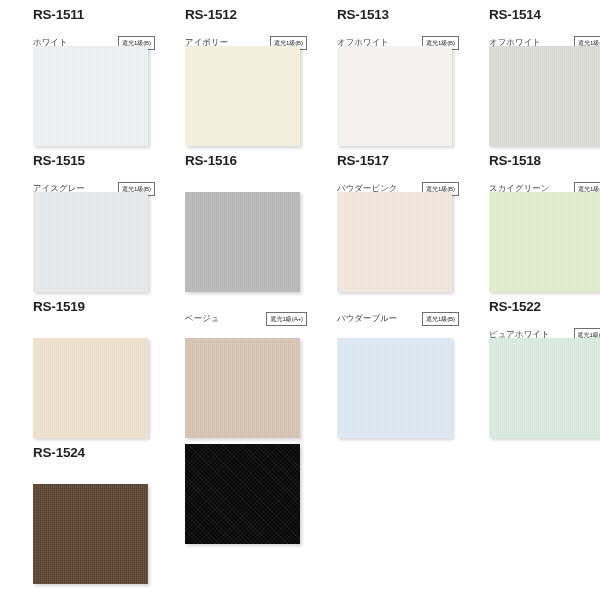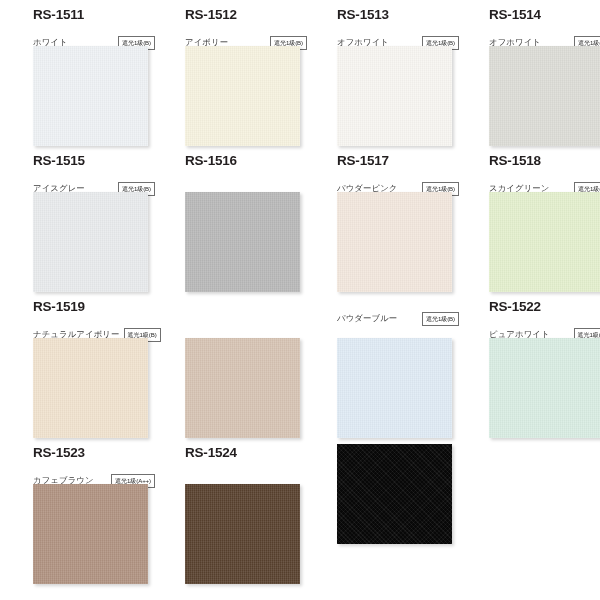--- a/index.html
+++ b/index.html
@@ -179,29 +179,29 @@
           <div class="sw-meta">
             <span class="sw-name">スカイグリーン</span>
             <span class="sw-badge">遮光1級(B)</span>
           </div>
         </div>
         <div class="sw-chip" style="background-color: rgb(227, 239, 205);"></div>
       </div>
       <div class="swatch-cell">
         <div class="sw-header">
           <span class="sw-code">RS-1519</span>
-          <div class="sw-meta">
-            <span class="sw-name">ナチュラルアイボリー</span>
-            <span class="sw-badge">遮光1級(B)</span>
-          </div>
         </div>
         <div class="sw-chip" style="background-color: rgb(240, 226, 206);"></div>
       </div>
       <div class="swatch-cell">
         <div class="sw-header">
+          <div class="sw-meta">
+            <span class="sw-name">ベージュ</span>
+            <span class="sw-badge">遮光1級(A+)</span>
+          </div>
         </div>
         <div class="sw-chip" style="background-color: rgb(214, 195, 179);"></div>
       </div>
       <div class="swatch-cell">
         <div class="sw-header">
           <div class="sw-meta">
             <span class="sw-name">パウダーブルー</span>
             <span class="sw-badge">遮光1級(B)</span>
           </div>
         </div>
@@ -209,30 +209,20 @@
       </div>
       <div class="swatch-cell">
         <div class="sw-header">
           <span class="sw-code">RS-1522</span>
           <div class="sw-meta">
             <span class="sw-name">ピュアホワイト</span>
             <span class="sw-badge">遮光1級(C)</span>
           </div>
         </div>
         <div class="sw-chip" style="background-color: rgb(216, 236, 226);"></div>
-      </div>
-      <div class="swatch-cell">
-        <div class="sw-header">
-          <span class="sw-code">RS-1523</span>
-          <div class="sw-meta">
-            <span class="sw-name">カフェブラウン</span>
-            <span class="sw-badge">遮光1級(A++)</span>
-          </div>
-        </div>
-        <div class="sw-chip" style="background-color: rgb(176, 146, 128);"></div>
       </div>
       <div class="swatch-cell">
         <div class="sw-header">
           <span class="sw-code">RS-1524</span>
         </div>
         <div class="sw-chip" style="background-color: rgb(88, 65, 46);"></div>
       </div>
       <div class="swatch-cell">
         <div class="sw-chip dark" style="background-color: rgb(13, 13, 13);"></div>
       </div>

